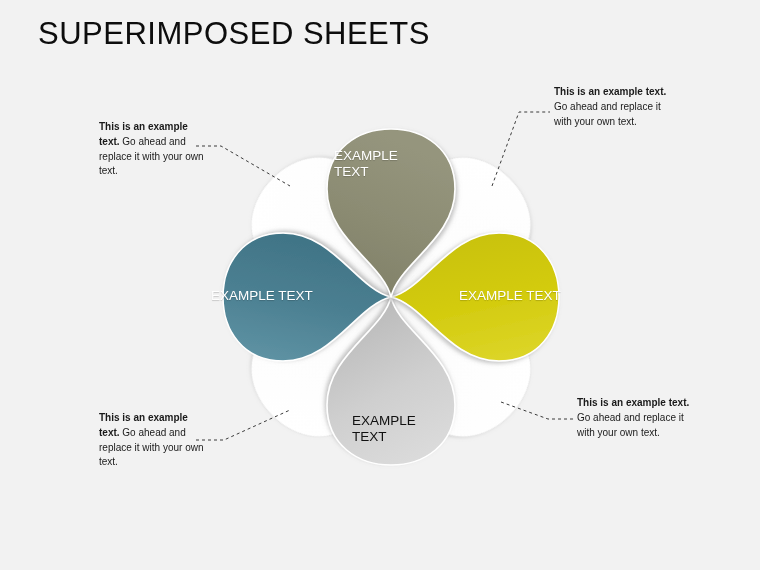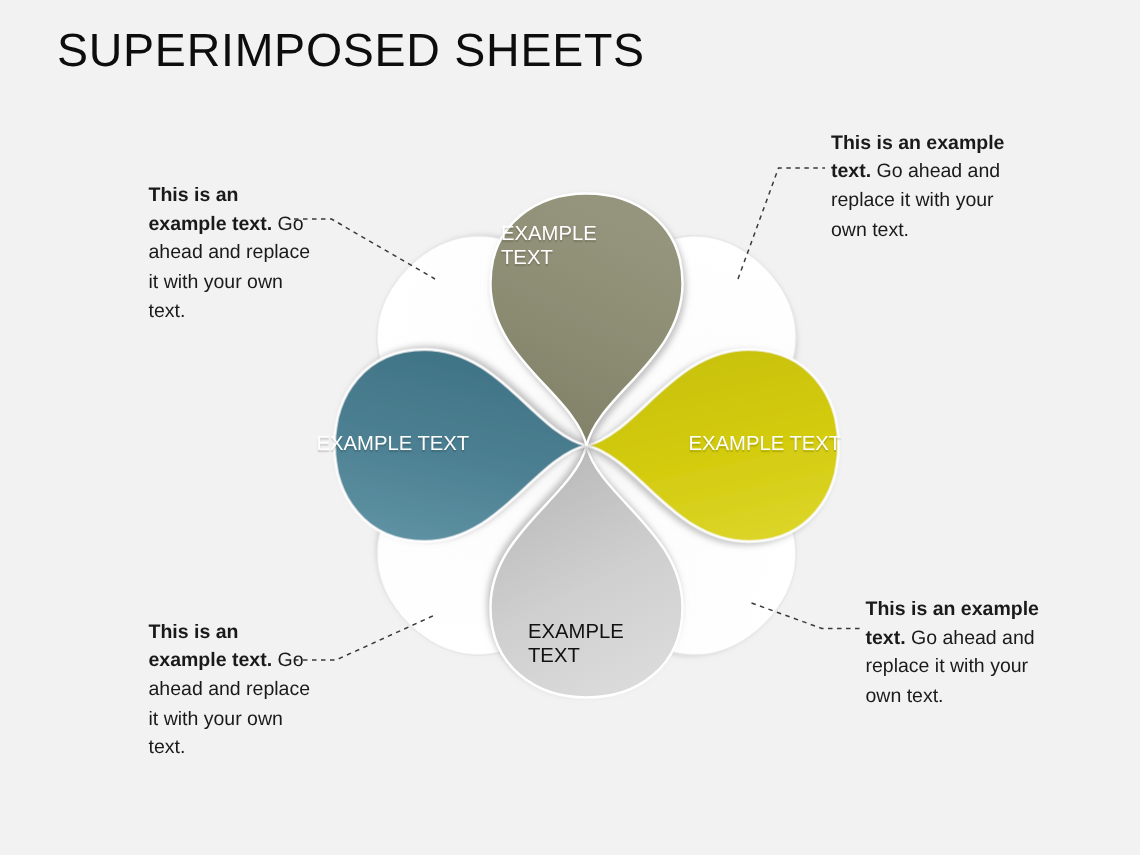--- a/index.html
+++ b/index.html
@@ -78,21 +78,21 @@
     width: 116px;
     font-size: 13.5px;
     color: #111111;
     text-align: left;
   }
 
   
   .callout {
     position: absolute;
     width: 112px;
-    font-size: 13px;
+    font-size: 10px;
     line-height: 1.48;
     color: #1a1a1a;
   }
   .callout .lead {
     font-weight: bold;
   }
   .callout .body {
     font-weight: normal;
   }
   .callout-tl { left: 99px;  top: 120px; }

